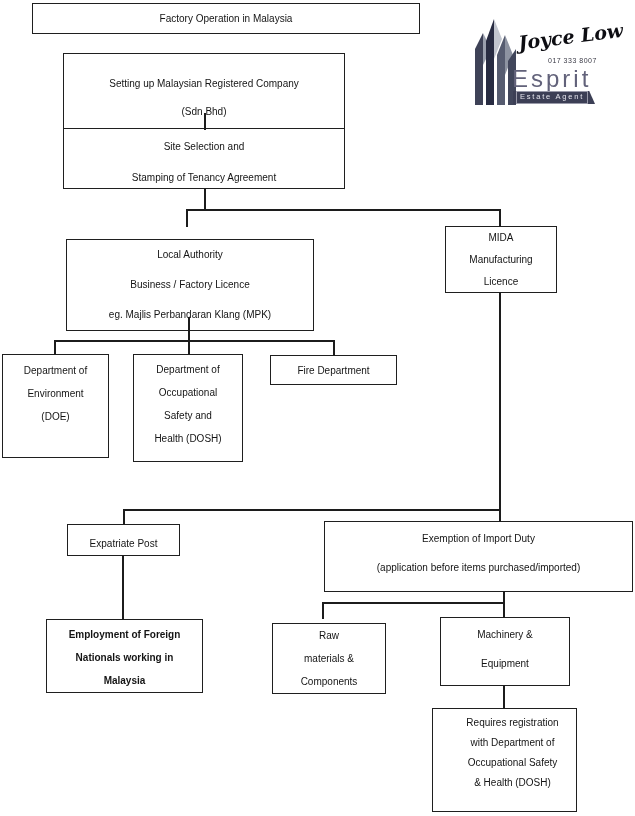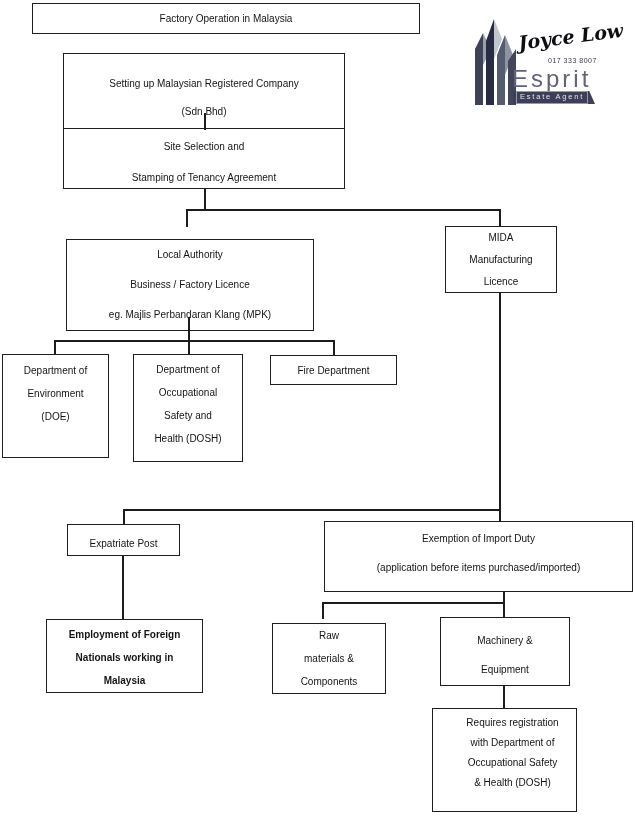--- a/index.html
+++ b/index.html
@@ -22,21 +22,21 @@
   .b-local   { left:66px;  top:226px; width:248px; height:92px; padding-top:0; line-height:30px;margin-top:13px; }
   .b-mida    { left:445px; top:226px; width:112px; height:67px; justify-content:space-between; line-height:22px; }
   .b-doe     { left:2px;   top:354px; width:107px; height:104px; padding-top:4px; }
   .gap-above { margin-top:0; }
   .b-dosh    { left:133px; top:354px; width:110px; height:108px; padding-top:3px; }
   .b-fire    { left:270px; top:355px; width:127px; height:30px; justify-content:center; }
   .b-expat   { left:67px;  top:524px; width:113px; height:32px; justify-content:flex-end; }
   .b-exempt  { left:324px; top:521px; width:309px; height:71px; padding-top:2px; line-height:29px; }
   .b-employ  { left:46px;  top:619px; width:157px; height:74px; justify-content:flex-end;font-weight:bold; }
   .b-raw     { left:272px; top:623px; width:114px; height:71px; justify-content:flex-start; }
-  .b-mach    { left:440px; top:617px; width:130px; height:69px; padding-top:8px; line-height:29px; }
+  .b-mach    { left:440px; top:617px; width:130px; height:69px; padding-top:2px; line-height:29px; }
   .b-req     { left:432px; top:708px; width:145px; height:104px; padding-top:4px; line-height:20px;padding-left:16px; }
 
   
   .line { position:absolute; background:#1c1c1c; }
 
   
   .logo   { position:absolute; left:470px; top:5px; width:165px; height:105px; }
   .towers { position:absolute; left:5px; top:6px; width:44px; height:94px; }
   .sig {
     position:absolute; left:48px; top:20px; width:110px;

